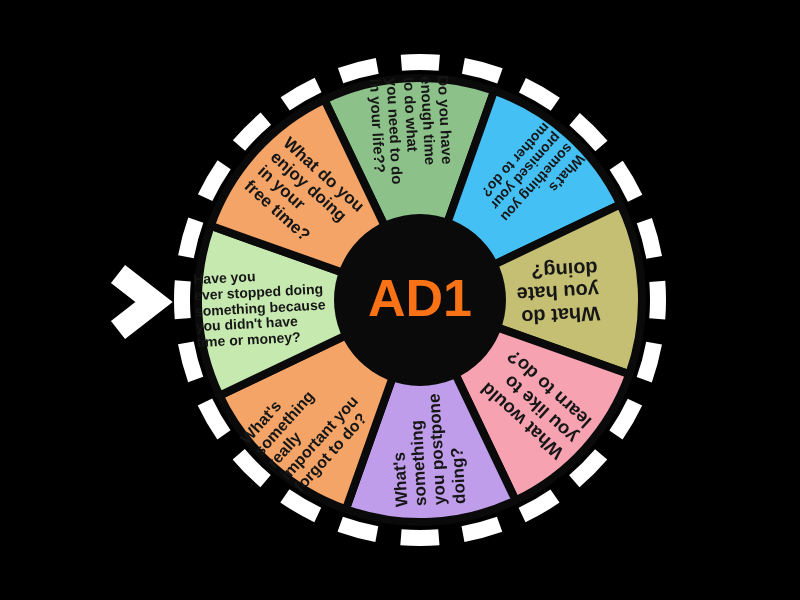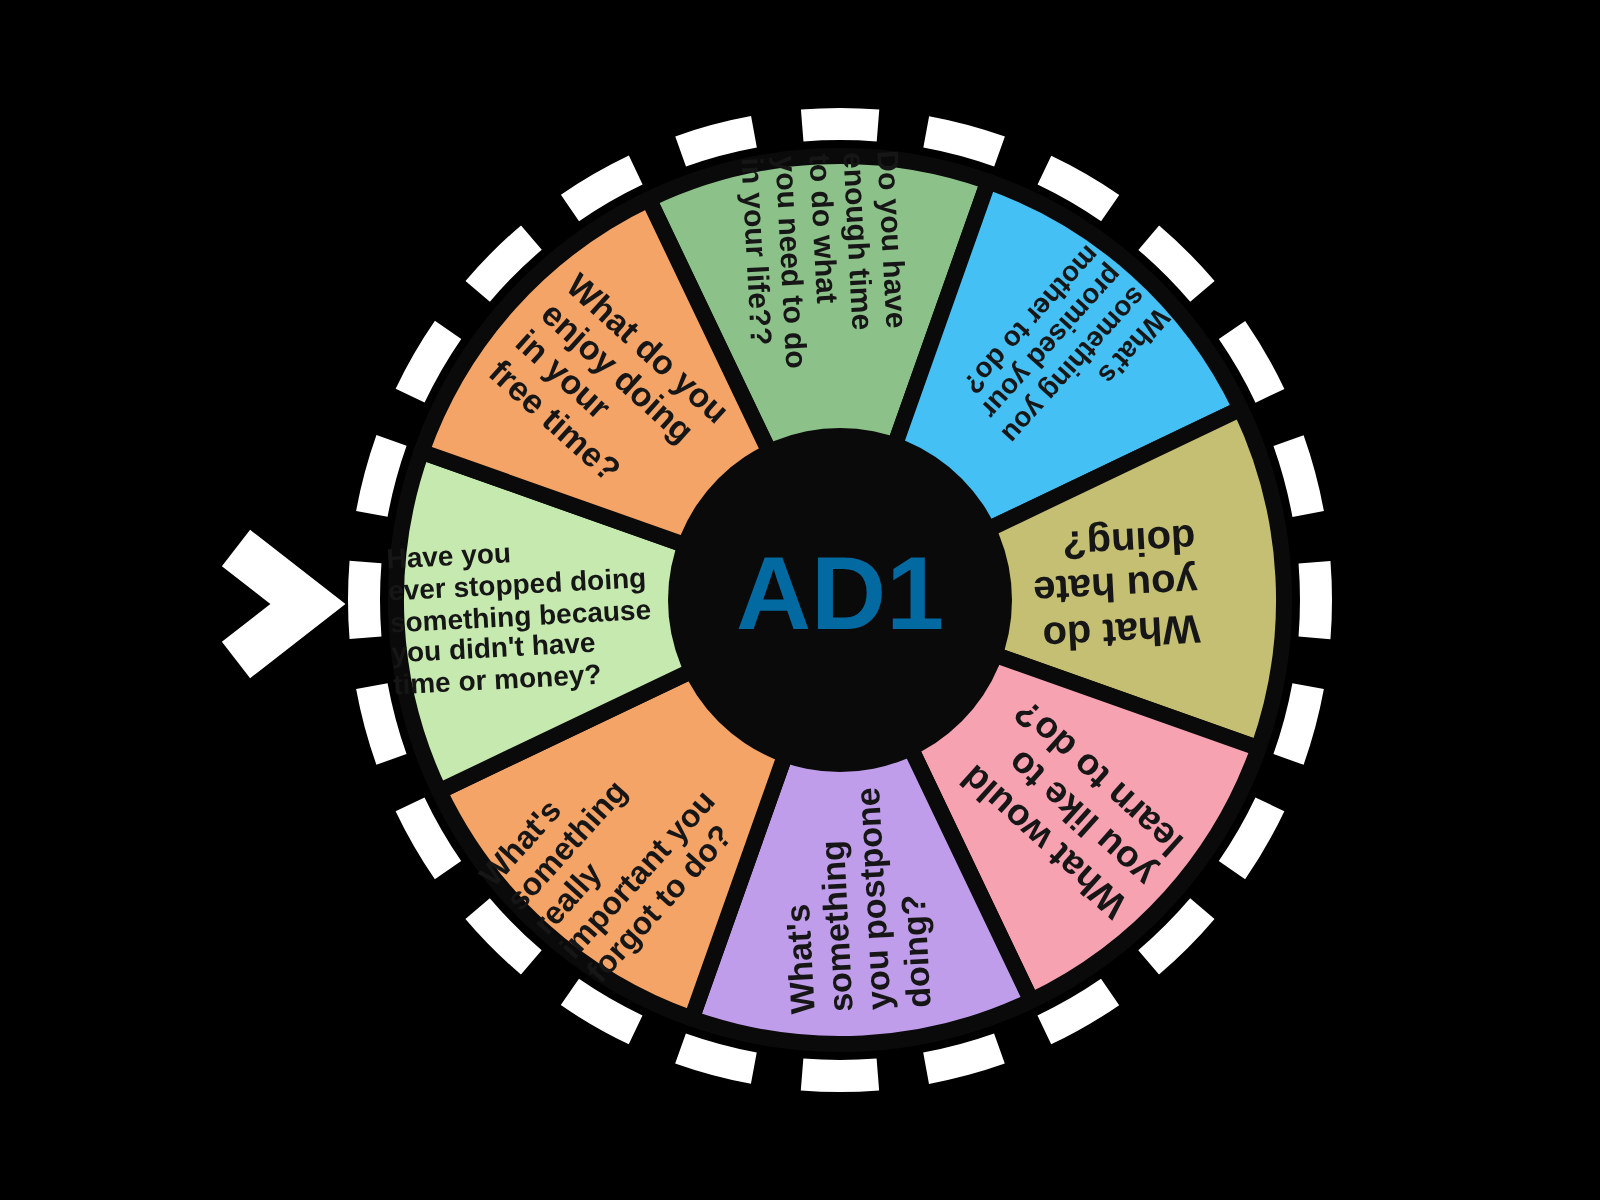--- a/index.html
+++ b/index.html
@@ -47,21 +47,21 @@
   .sl-3 { left: 530px; top: 410px; font-size: 18.5px;transform: translate(-50%,-50%) rotate(225deg); }
   .sl-4 { left: 420px; top: 450px; font-size: 17px;  transform: translate(-50%,-50%) rotate(270deg); }
   .sl-5 { left: 300px; top: 420px; font-size: 16px;  transform: translate(-50%,-50%) rotate(315deg); }
   .sl-6 { left: 260px; top: 300px; font-size: 14px;  transform: translate(-50%,-50%) rotate(0deg); }
   .sl-7 { left: 310px; top: 190px; font-size: 17px;  transform: translate(-50%,-50%) rotate(45deg); }
   #center-label {
     position: absolute;
     left: 420px;
     top: 300px;
     transform: translate(-50%,-54%);
-    color: #0369a1;
+    color: #f97316;
     font-size: 52px;
     font-weight: 600;
     pointer-events: none;
   }
 </style>
 </head>
 <body>
 
 <div id="stage">
 

